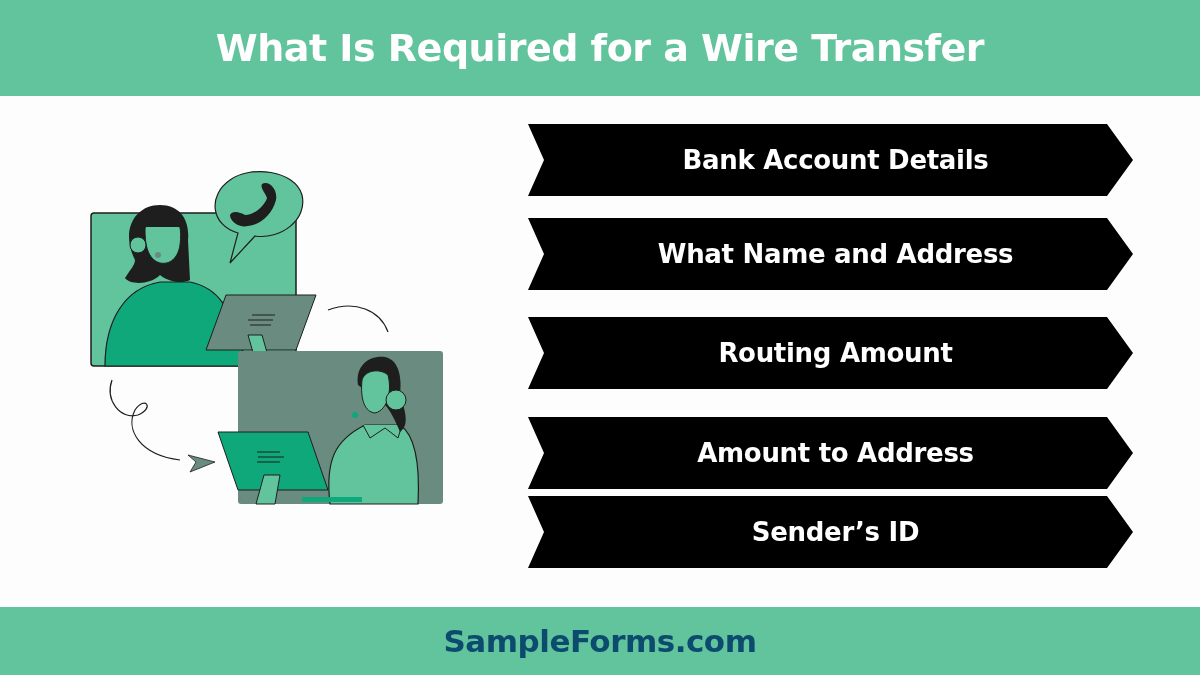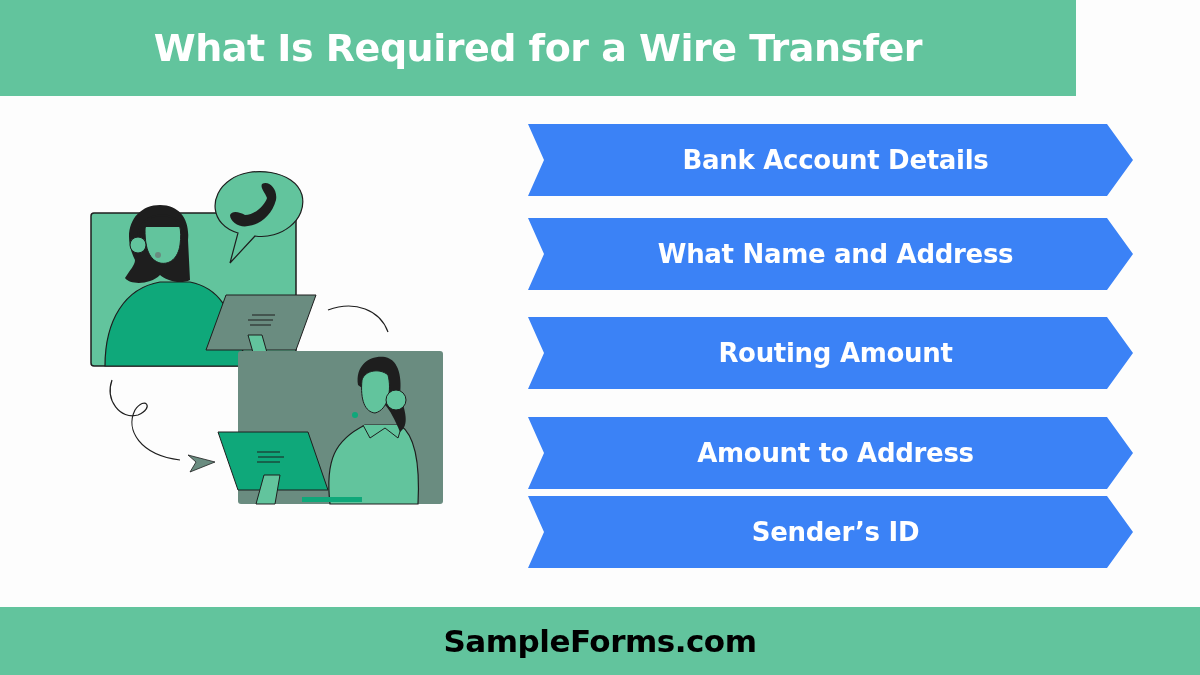--- a/index.html
+++ b/index.html
@@ -1,36 +1,36 @@
 <!DOCTYPE html>
 <html><head>
 <meta charset="utf-8">
 <style>
   * { margin: 0; padding: 0; box-sizing: border-box; }
   html, body { width: 1200px; height: 675px; overflow: hidden; background: #fdfdfd; }
   body { position: relative; font-family: "DejaVu Sans", "Liberation Sans", sans-serif; }
   .header {
-    position: absolute; left: 0; top: 0; width: 1076px; height: 96px;
+    position: absolute; left: 0; top: 0; width: 1200px; height: 96px;
     background: #62C49D; display: flex; align-items: center; justify-content: center;
   }
   .header h1 {
     color: #fff; font-size: 38px; font-weight: bold; letter-spacing: -0.5px;
     font-family: "DejaVu Sans", sans-serif;
   }
   .footer {
     position: absolute; left: 0; top: 607px; width: 1200px; height: 68px;
     background: #62C49D; display: flex; align-items: center; justify-content: center;
   }
   .footer span {
-    color: #000000; font-size: 31px; font-weight: bold; letter-spacing: -0.5px;
+    color: #0c4a6e; font-size: 31px; font-weight: bold; letter-spacing: -0.5px;
   }
   .items { position: absolute; left: 528px; top: 124px; width: 605px; }
   .item {
     position: absolute; left: 0; width: 605px; height: 72px;
-    background: #3b82f6;
+    background: #000000;
     clip-path: polygon(0 0, 579px 0, 605px 50%, 579px 100%, 0 100%, 16px 50%);
     display: flex; align-items: center; justify-content: center;
   }
   .item span {
     color: #fff; font-size: 26px; font-weight: bold; letter-spacing: -0.3px;
     padding-left: 20px; padding-right: 10px;
   }
   .illus { position: absolute; left: 80px; top: 170px; width: 380px; height: 350px; }
 </style>
 </head>

